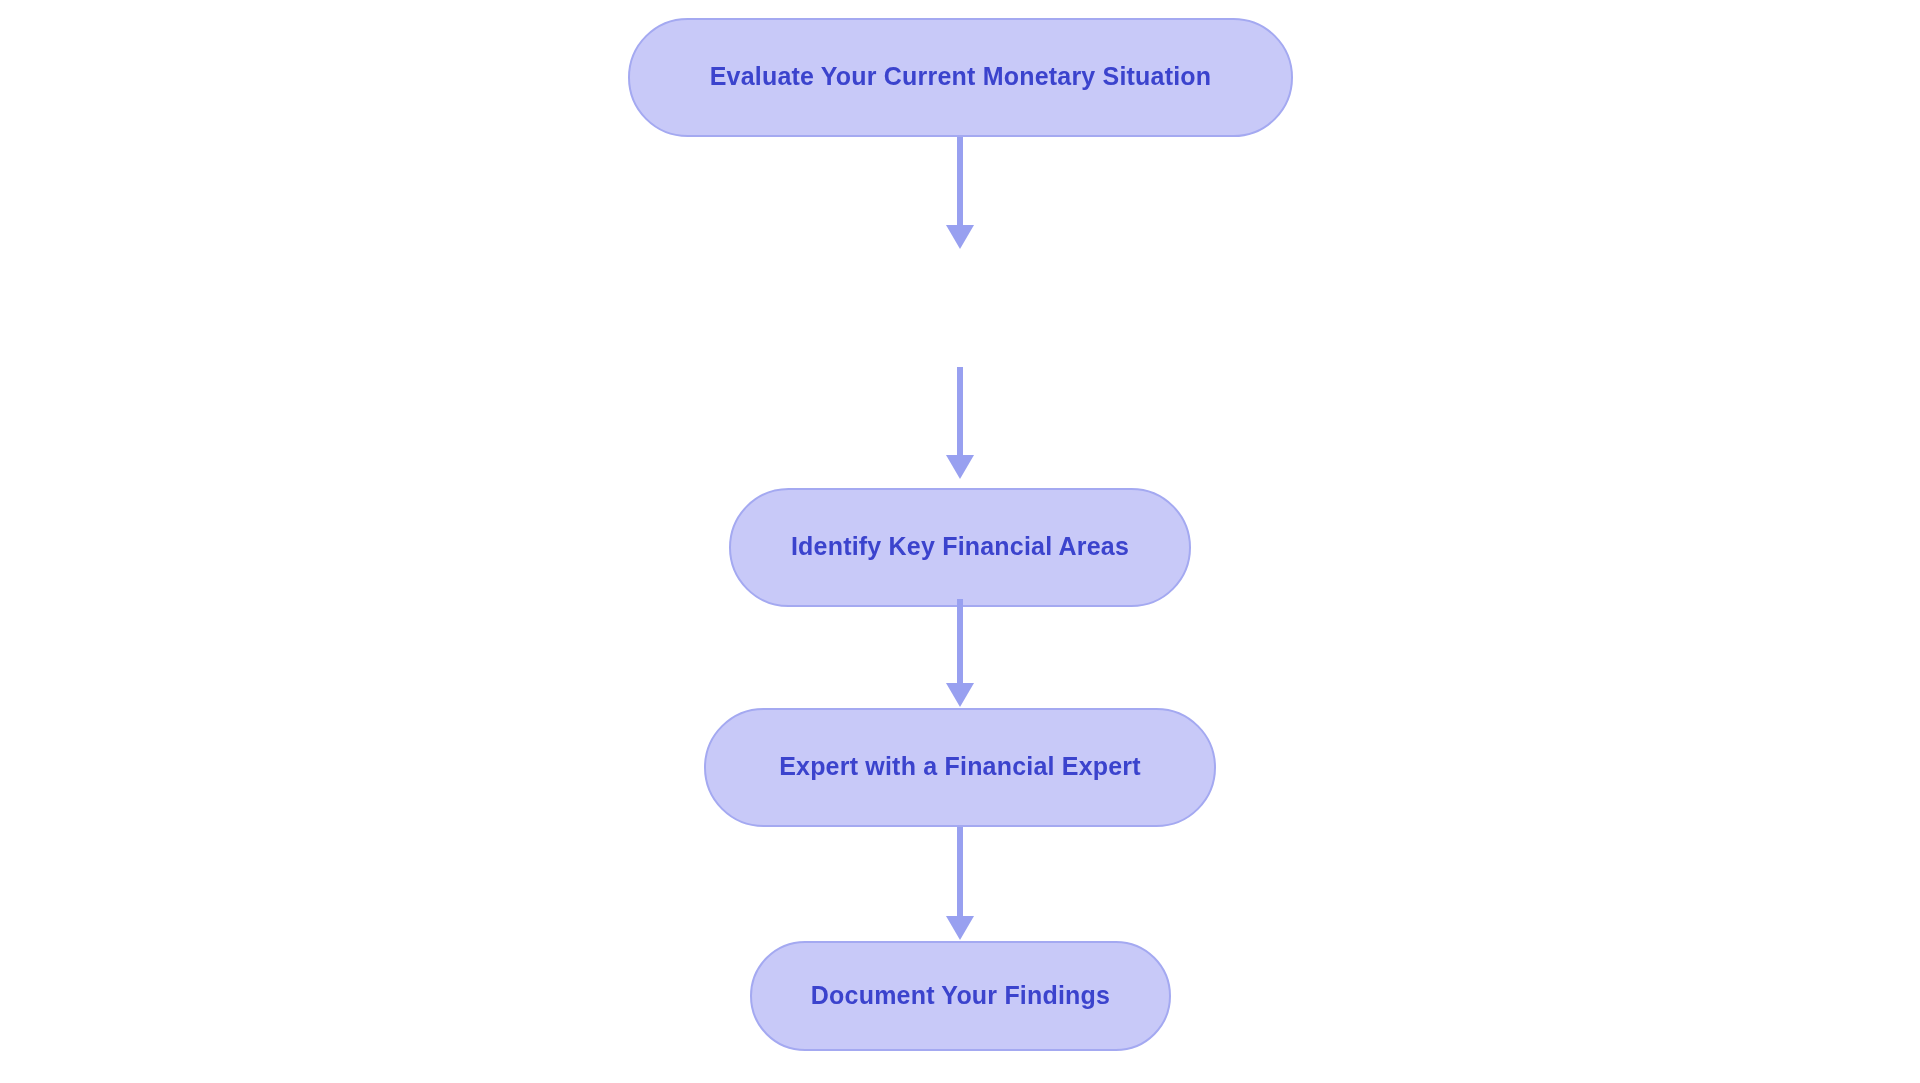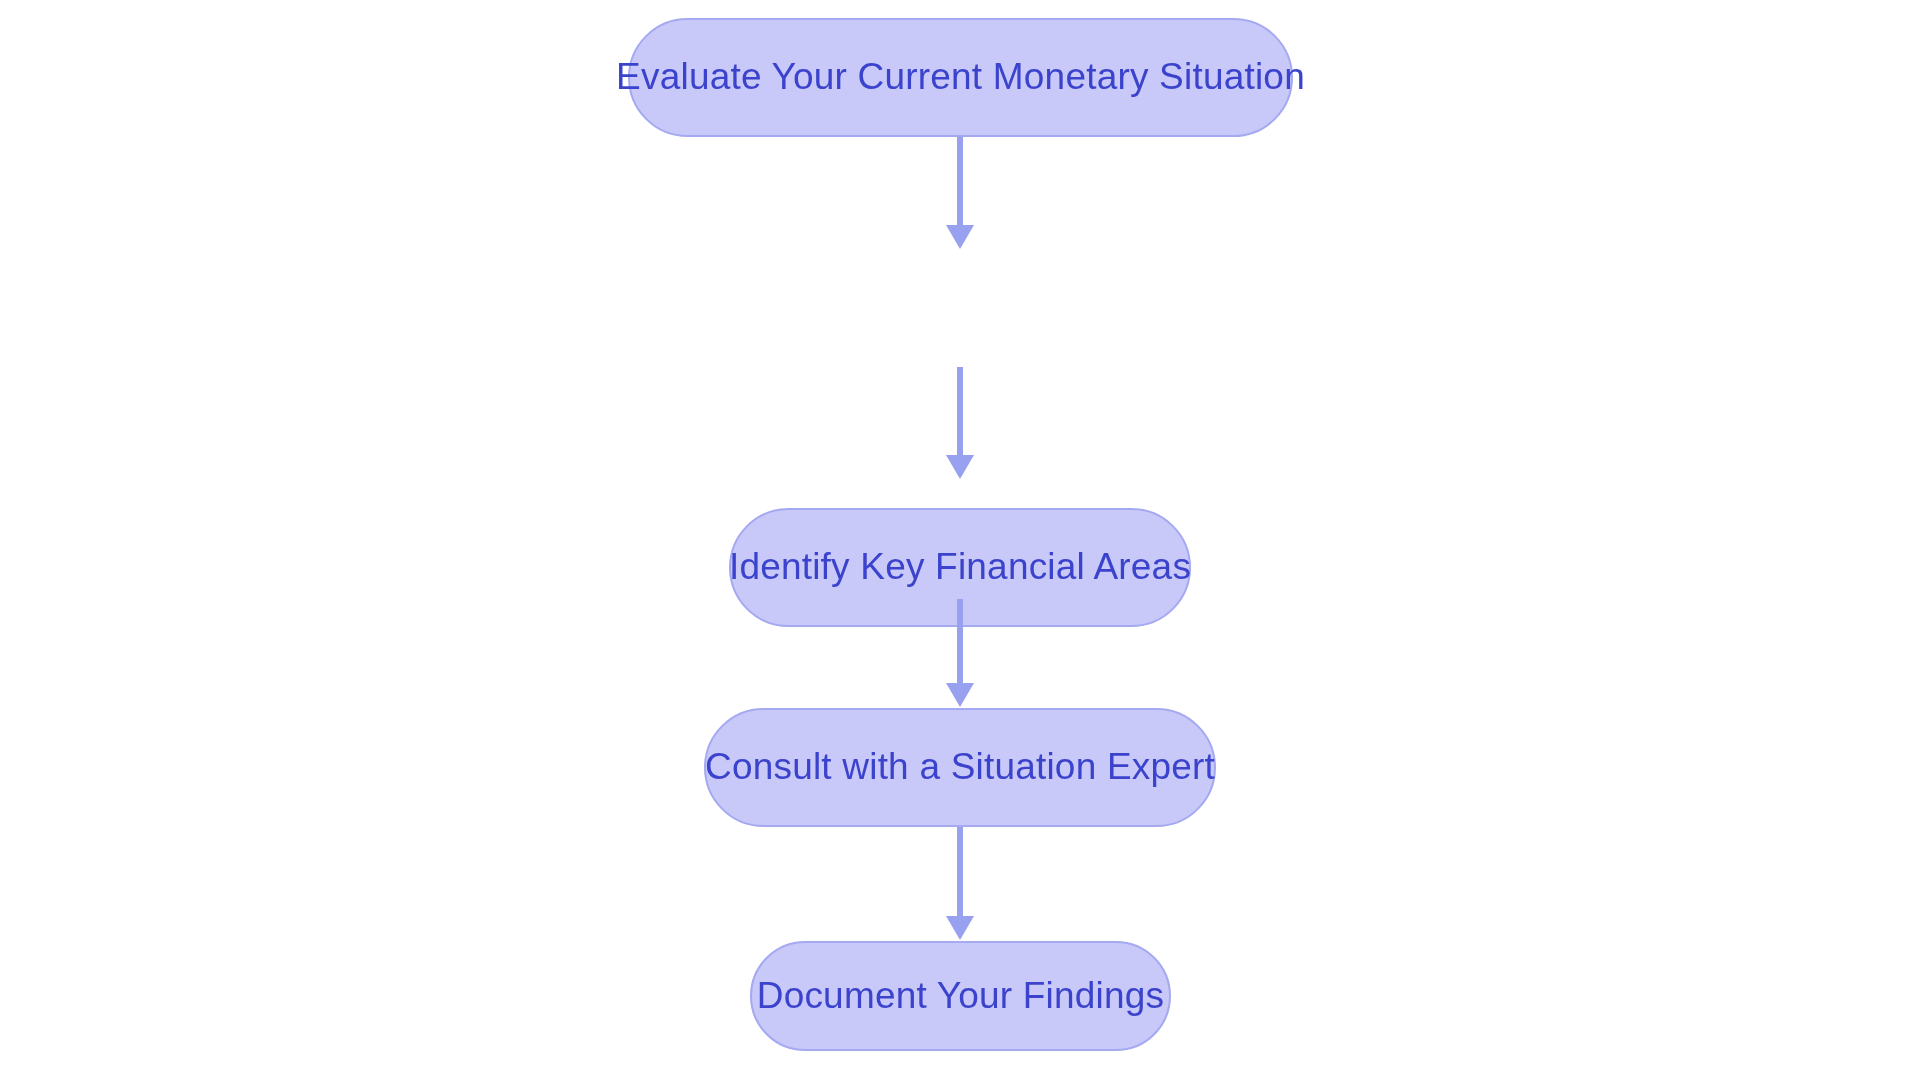--- a/index.html
+++ b/index.html
@@ -21,31 +21,31 @@
     background: var(--node-fill, #c8c9f8);
     border: 2px solid var(--node-border, #a4a9f1);
     border-radius: 60px;
     display: flex;
     align-items: center;
     justify-content: center;
     text-align: center;
   }
   .node .label {
     color: var(--text-color, #3b43cd);
-    font-size: 37px;
-    font-weight: 400;
+    font-size: 25px;
+    font-weight: 700;
     letter-spacing: 0.2px;
     white-space: nowrap;
     line-height: 1;
     padding-bottom: 2px;
   }
   
   .n1 { left: 628px; top: 18px;  width: 665px; height: 119px; }
   .n2 { left: 730px; top: 250px; width: 459px; height: 117px; }
-  .n3 { left: 729px; top: 508px; width: 462px; height: 119px; }
+  .n3 { left: 729px; top: 488px; width: 462px; height: 119px; }
   .n4 { left: 704px; top: 708px; width: 512px; height: 119px; }
   .n5 { left: 750px; top: 941px; width: 421px; height: 110px; }
 
   
   .arrow {
     position: absolute;
     left: 960px;
     width: 6px;
     margin-left: -3px;
     background: var(--arrow-color, #98a0f0);
@@ -81,21 +81,21 @@
 
   <div class="arrow a2"></div>
 
   <div class="node n3">
     <span class="label">Identify Key Financial Areas</span>
   </div>
 
   <div class="arrow a3"></div>
 
   <div class="node n4">
-    <span class="label">Consult with a Situation Expert</span>
+    <span class="label">Expert with a Financial Expert</span>
   </div>
 
   <div class="arrow a4"></div>
 
   <div class="node n5">
     <span class="label">Document Your Findings</span>
   </div>
 
 </div>
 

